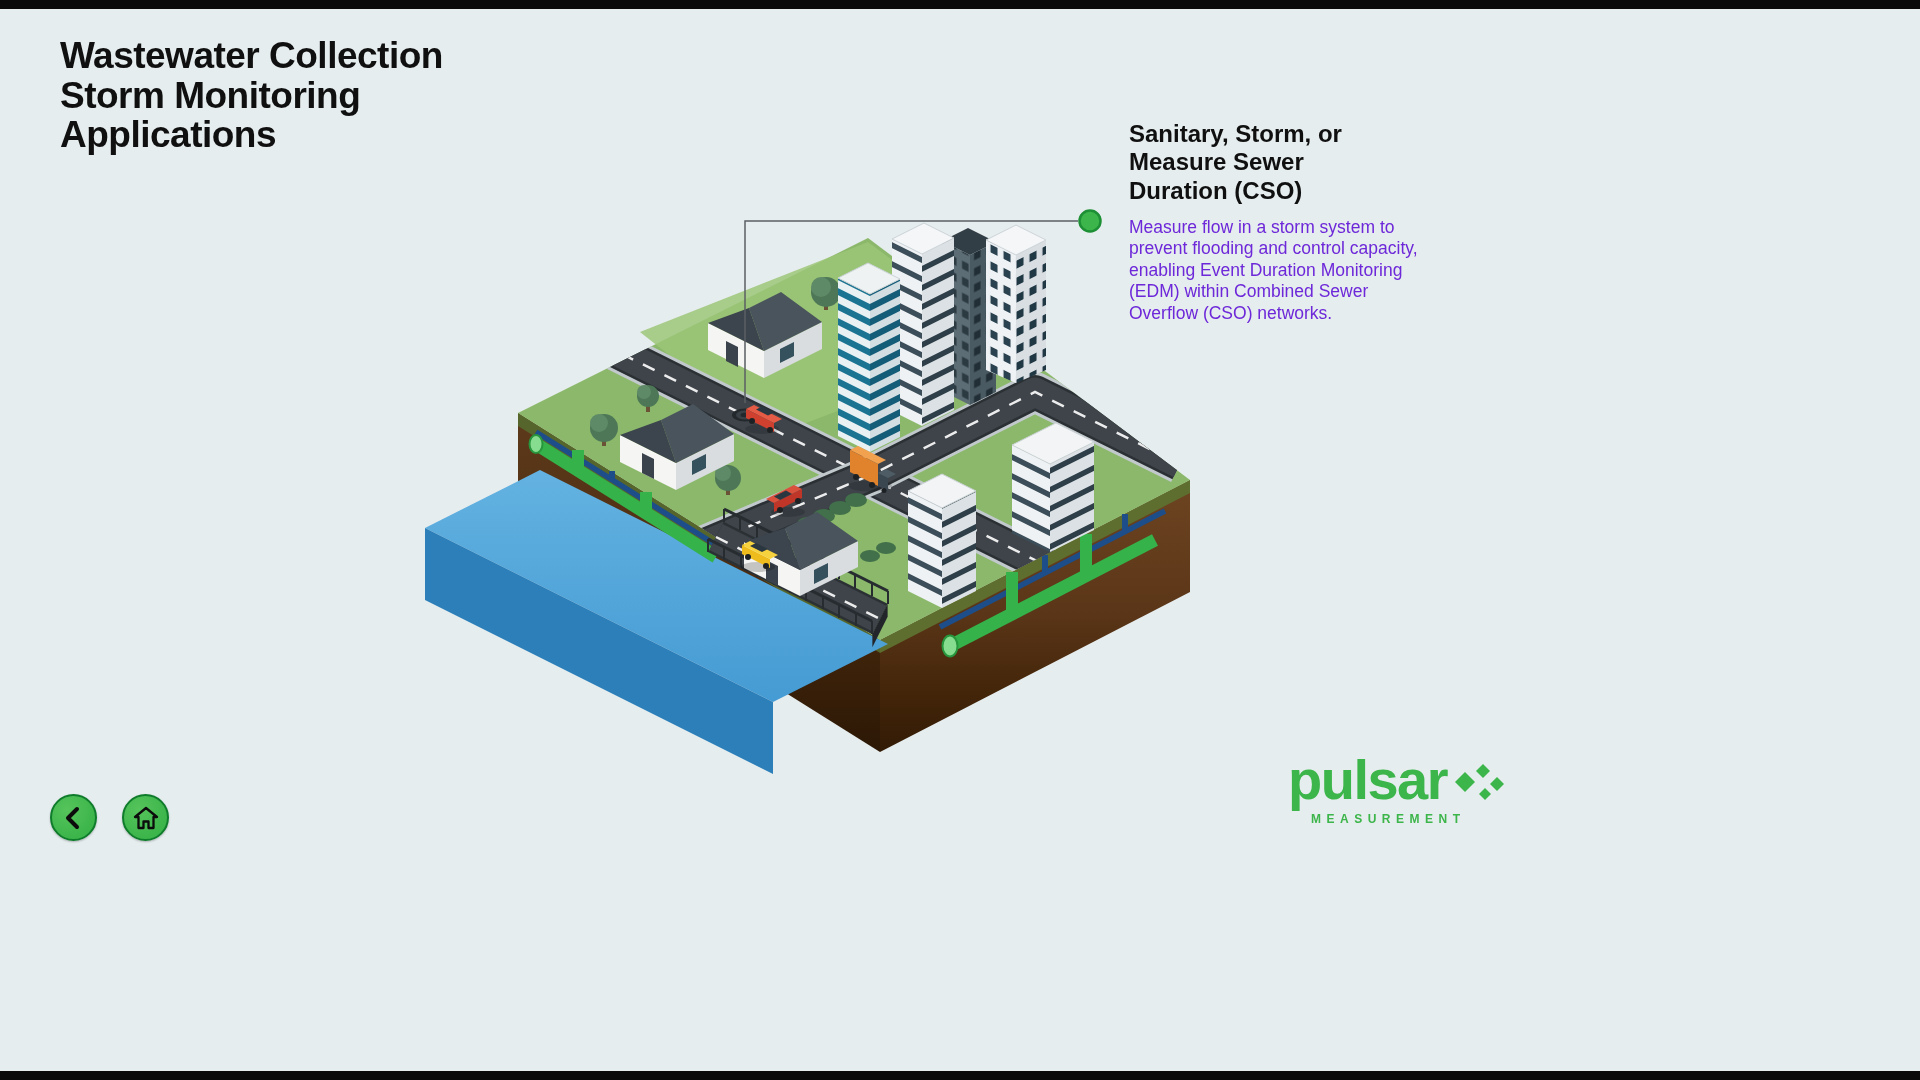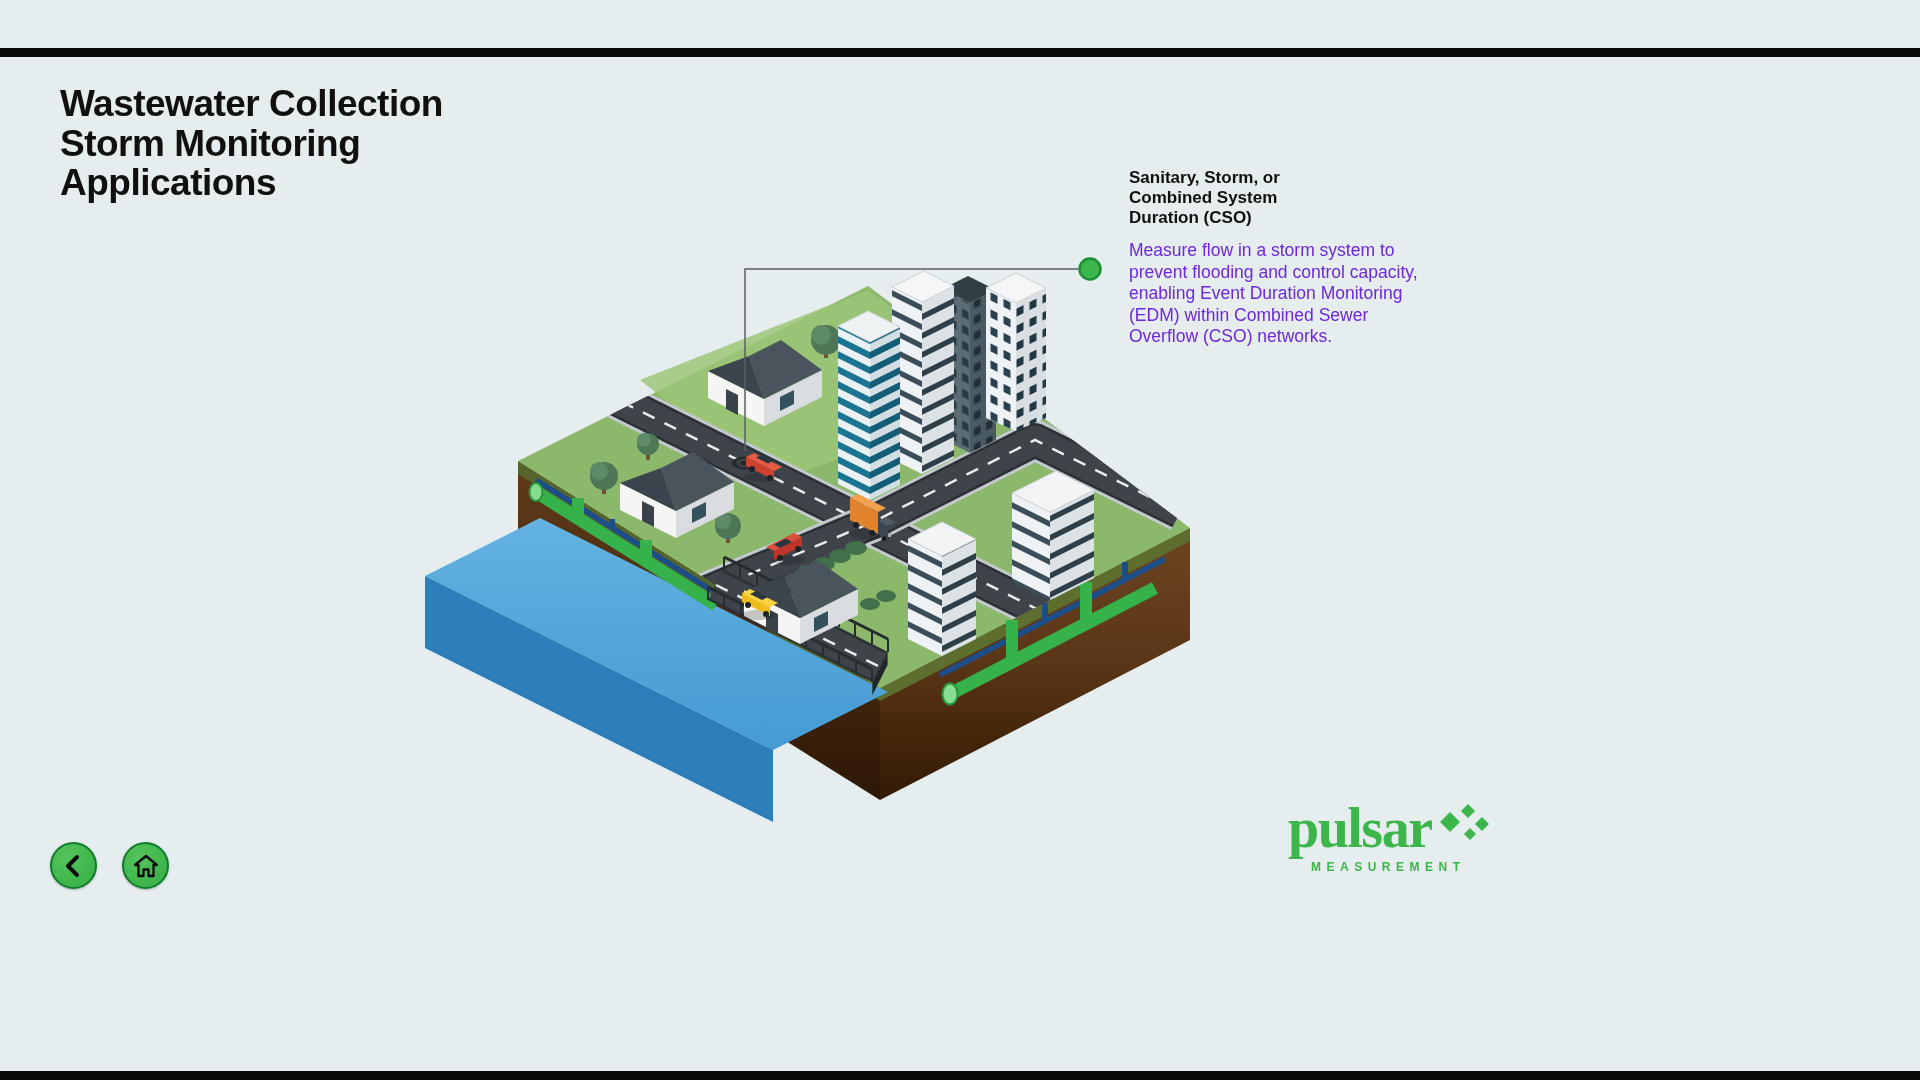--- a/index.html
+++ b/index.html
@@ -3,41 +3,41 @@
 <meta charset="utf-8">
 <style>
   html,body{margin:0;padding:0;}
   body{
     width:1920px;height:1080px;overflow:hidden;position:relative;
     background:var(--bg,#e6edee);
     font-family:"Liberation Sans",sans-serif;
   }
   .bar{position:absolute;left:0;width:1920px;height:9px;background:#0a0a0a;}
   .bar.top{top:0;} .bar.bottom{bottom:0;}
-  .stage{position:absolute;inset:0;margin-top:48px;}
+  .stage{position:absolute;inset:0;}
   svg.scene{position:absolute;left:0;top:0;}
 
   .title{
     position:absolute;left:60px;top:36px;
     color:var(--ink,#101010);
     font-size:37px;font-weight:800;line-height:1.07;letter-spacing:-.5px;
   }
   .callout{position:absolute;left:1129px;top:120px;width:330px;color:var(--ink,#101010);}
-  .callout .hline{font-size:17px;font-weight:700;line-height:1.18;}
+  .callout .hline{font-size:24px;font-weight:700;line-height:1.18;}
   .callout .body{margin-top:12px;font-size:17.5px;line-height:1.23;width:312px;color:#6d28d9;}
 
   .nav{position:absolute;left:50px;top:794px;display:flex;gap:25px;}
   .nav button{
     width:47px;height:47px;border-radius:50%;cursor:pointer;
     background:radial-gradient(circle at 35% 32%,#55c45b,var(--accent,#3cb54a) 70%);
     border:2px solid #0f7c2c;display:flex;align-items:center;justify-content:center;padding:0;
     box-shadow:0 1px 2px rgba(0,0,0,.25);
   }
   .logo{position:absolute;left:1288px;top:752px;color:var(--accent,#3cb54a);}
-  .logo .row{display:flex;align-items:flex-start;font-family:Liberation Serif, serif;}
+  .logo .row{display:flex;align-items:flex-end;}
   .logo .word{font-size:56px;font-weight:800;letter-spacing:-1.5px;line-height:1;}
   .logo .sub{margin-top:4px;margin-left:23px;font-size:12px;font-weight:600;letter-spacing:5.5px;}
 </style>
 </head>
 <body>
 
 <div class="stage">
 
   <svg class="scene" width="1920" height="1080" viewBox="0 0 1920 1080">
     <defs>
@@ -309,21 +309,21 @@
 
   <div class="title">
     <div>Wastewater Collection</div>
     <div>Storm Monitoring</div>
     <div>Applications</div>
   </div>
 
   <div class="callout">
     <div class="heading">
       <div class="hline">Sanitary, Storm, or</div>
-      <div class="hline">Combined System</div>
+      <div class="hline">Measure Sewer</div>
       <div class="hline">Duration (CSO)</div>
     </div>
     <div class="body">Measure flow in a storm system to prevent flooding and control capacity, enabling Event Duration Monitoring (EDM) within Combined Sewer Overflow (CSO) networks.</div>
   </div>
 
   <div class="nav">
     <button aria-label="back">
       <svg width="30" height="30" viewBox="0 0 30 30">
         <polyline points="18,6 9,15 18,24" fill="none" stroke="#0c0c0c" stroke-width="4" stroke-linecap="round" stroke-linejoin="round"></polyline>
       </svg>

